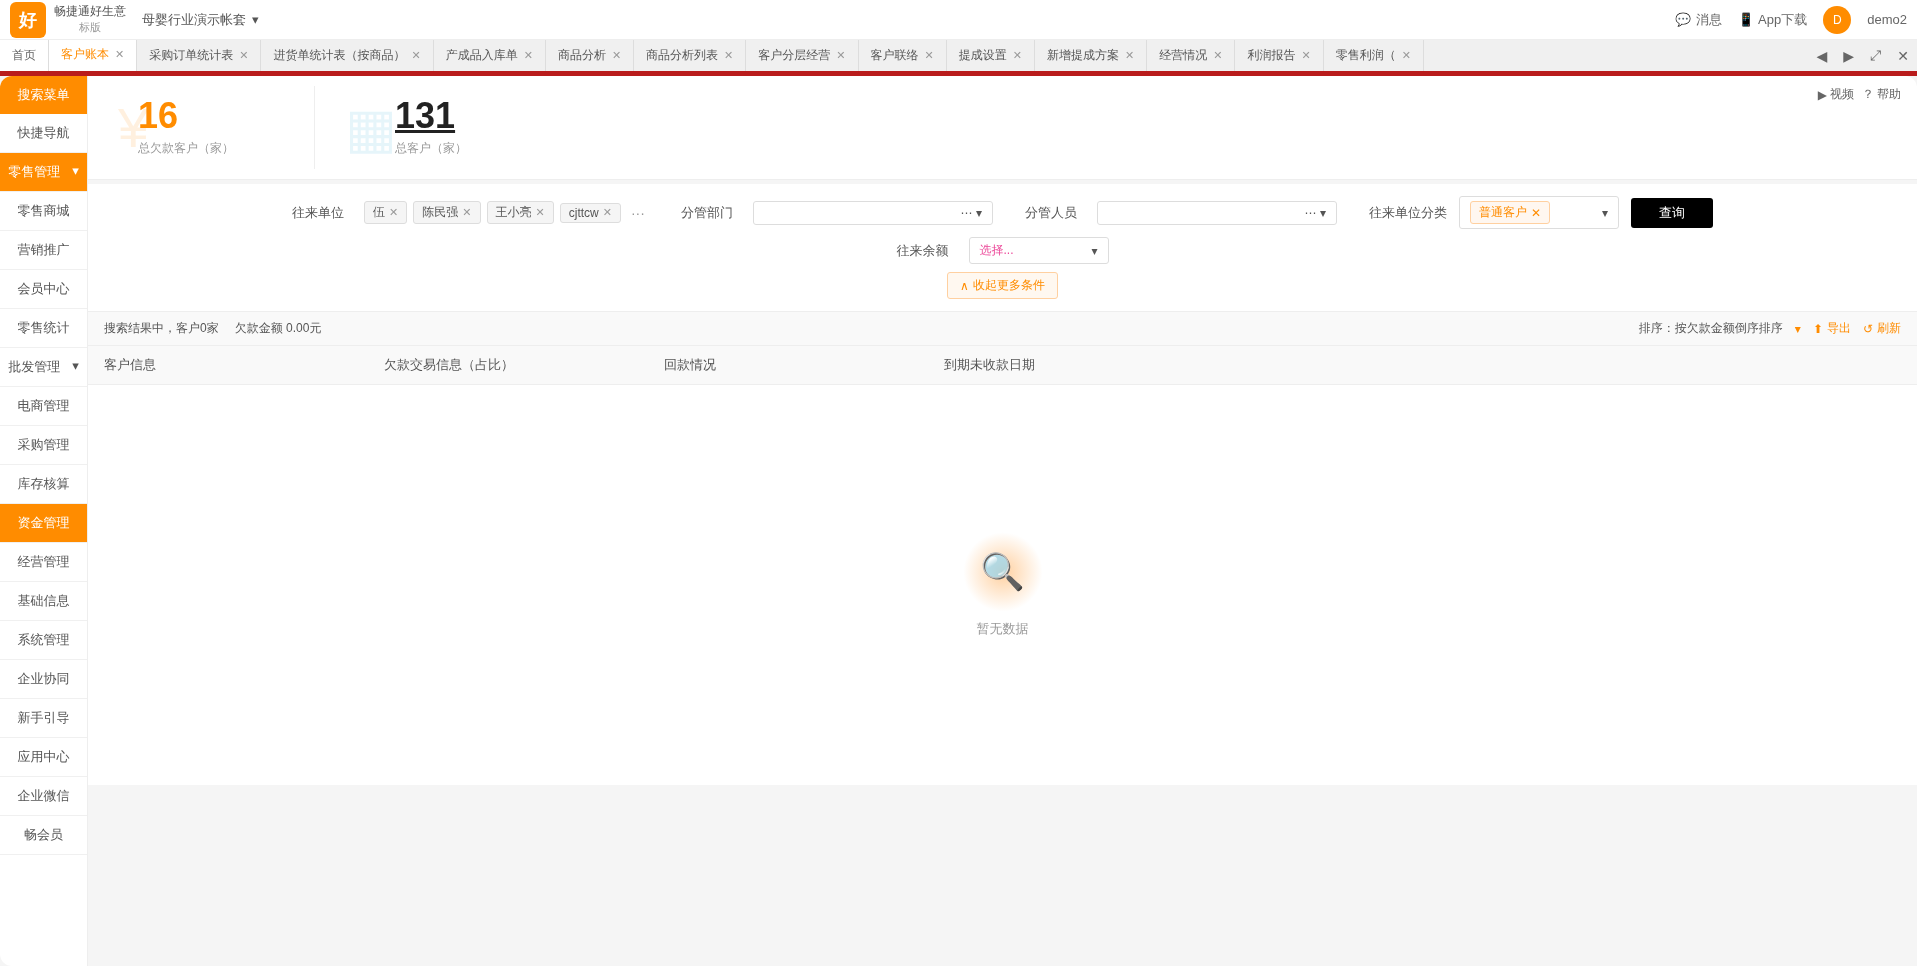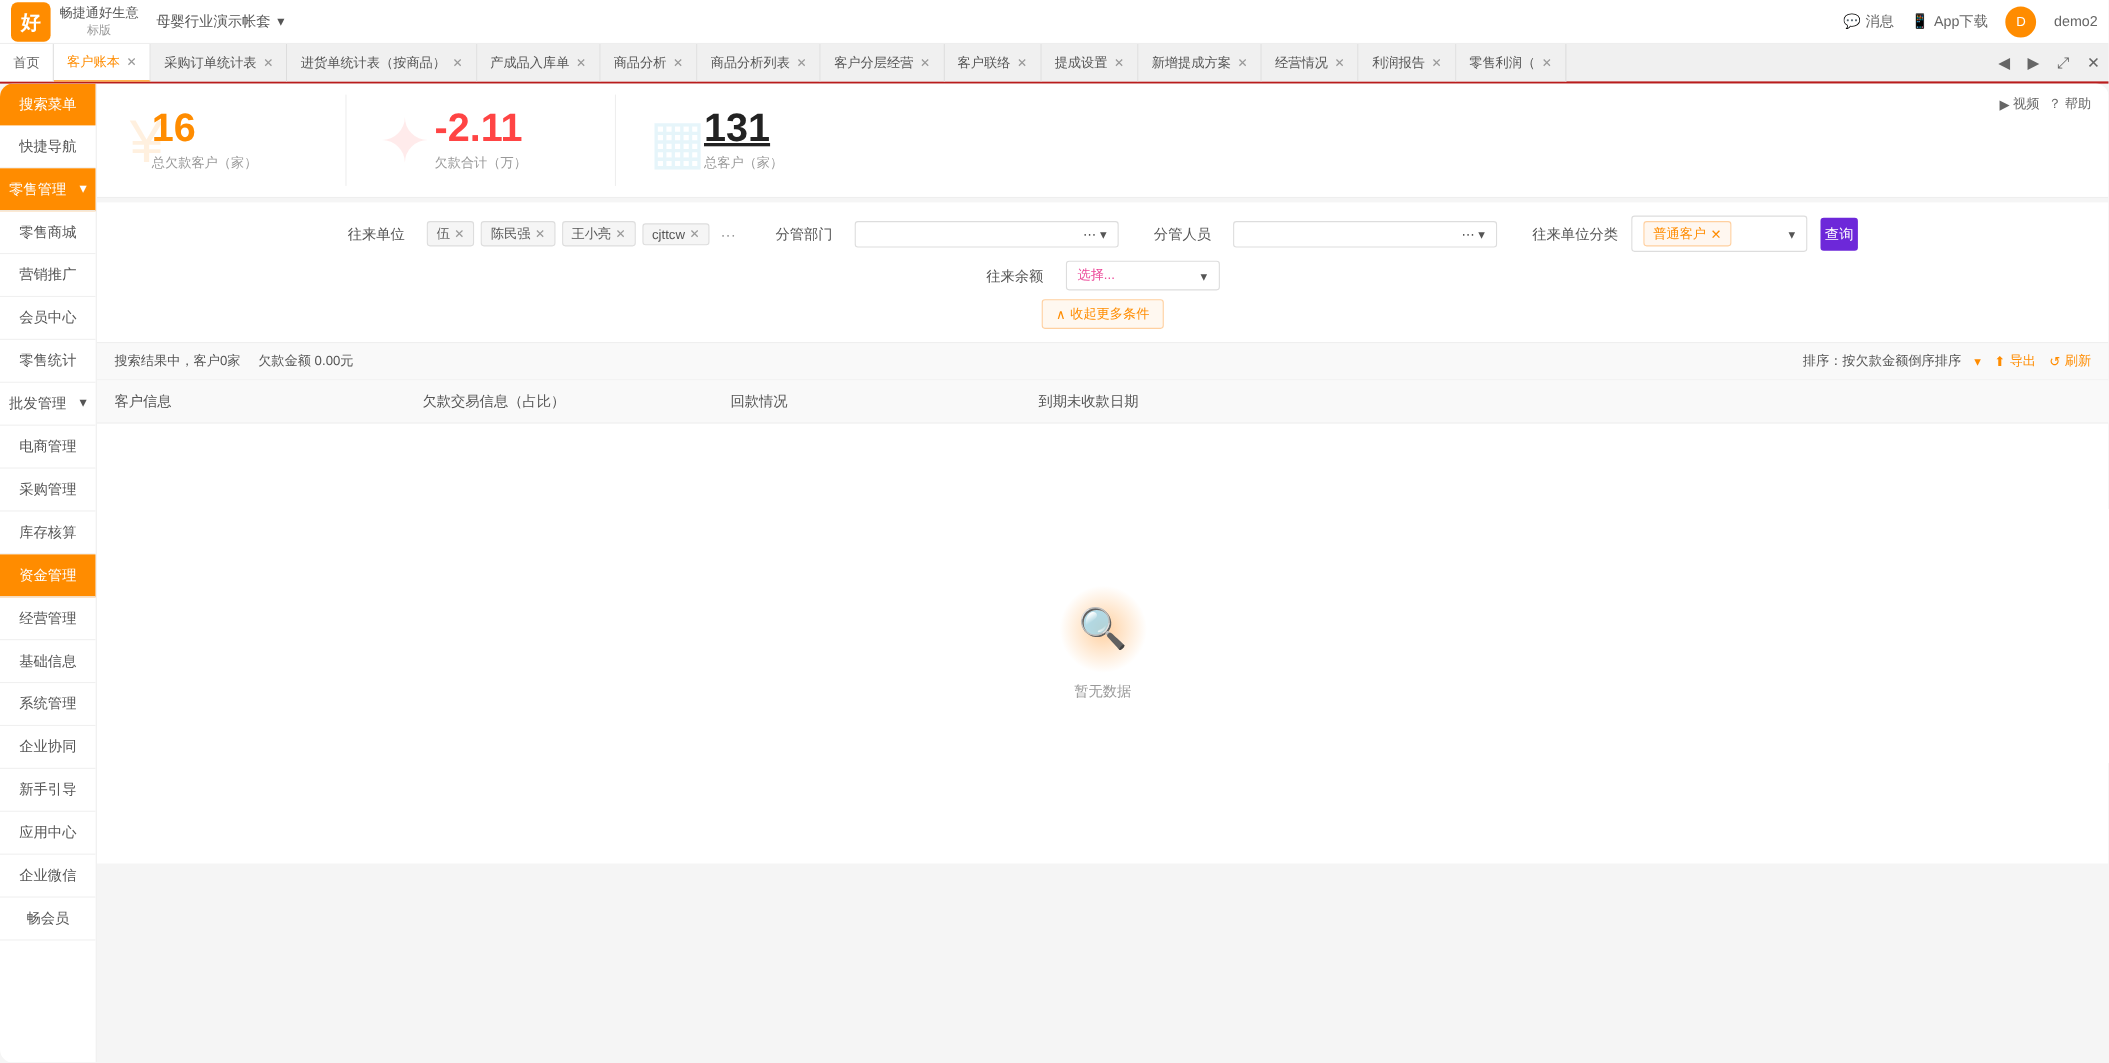--- a/index.html
+++ b/index.html
@@ -26,21 +26,21 @@
     .logo-text { font-size: 12px; color: #555; line-height: 1.3; }
     .logo-subtext { font-size: 11px; color: #999; text-align: center; }
     .header-right { display: flex; align-items: center; gap: 16px; color: #666; font-size: 13px; }
     .header-right-item { display: flex; align-items: center; gap: 4px; cursor: pointer; }
     .avatar { width: 28px; height: 28px; border-radius: 50%; background: #ff8c00; display: flex; align-items: center; justify-content: center; color: white; font-size: 12px; }
 
     
     .nav-tabs {
       display: flex; align-items: center;
       background: #f0f0f0;
-      border-bottom: 2px solid #b91c1c;
+      border-bottom: 5px solid #b91c1c;
       height: 36px;
       overflow: hidden;
     }
     .nav-tab {
       display: flex; align-items: center;
       padding: 0 12px;
       height: 36px;
       font-size: 12px;
       color: #555;
       cursor: pointer;
@@ -173,22 +173,22 @@
     }
     .table-body {
       min-height: 400px;
       display: flex; flex-direction: column;
       align-items: center; justify-content: center;
     }
     .empty-text { color: #999; font-size: 13px; }
 
     
     .query-btn {
-      background: #6d28d9; color: white;
-      border: none; padding: 6px 4px;
+      background: #000000; color: white;
+      border: none; padding: 6px 28px;
       border-radius: 3px; font-size: 13px; cursor: pointer;
     }
 
     .filter-placeholder { color: #ec4899; font-size: 12px; }
 
     
     .workspace-selector {
       display: flex; align-items: center; gap: 6px;
       font-size: 13px; color: #555; cursor: pointer;
       padding: 0 8px;
@@ -370,25 +370,20 @@
     <div class="page-content">
 
       <div class="stats-row">
 
         <div class="stat-block" style="position:relative; padding: 12px 80px 12px 30px;">
           <div style="position:absolute;left:10px;top:50%;transform:translateY(-50%);font-size:55px;color:#ff8c00;opacity:0.12;">¥</div>
           <div class="stat-value">16</div>
           <div class="stat-label">总欠款客户（家）</div>
         </div>
 
-        <div class="stat-block" style="position:relative; padding: 12px 80px; border-left: 1px solid #eee;">
-          <div style="position:absolute;left:30px;top:50%;transform:translateY(-50%);font-size:55px;color:#ff4444;opacity:0.1;">✦</div>
-          <div class="stat-value negative">-2.11</div>
-          <div class="stat-label">欠款合计（万）</div>
-        </div>
 
         <div class="stat-block" style="position:relative; padding: 12px 80px; border-left: 1px solid #eee;">
           <div style="position:absolute;left:30px;top:50%;transform:translateY(-50%);font-size:55px;color:#87ceeb;opacity:0.2;">▦</div>
           <div class="stat-value black">131</div>
           <div class="stat-label">总客户（家）</div>
         </div>
 
         <div class="stats-help">
           <div class="stats-help-item">
             <span>▶</span>

